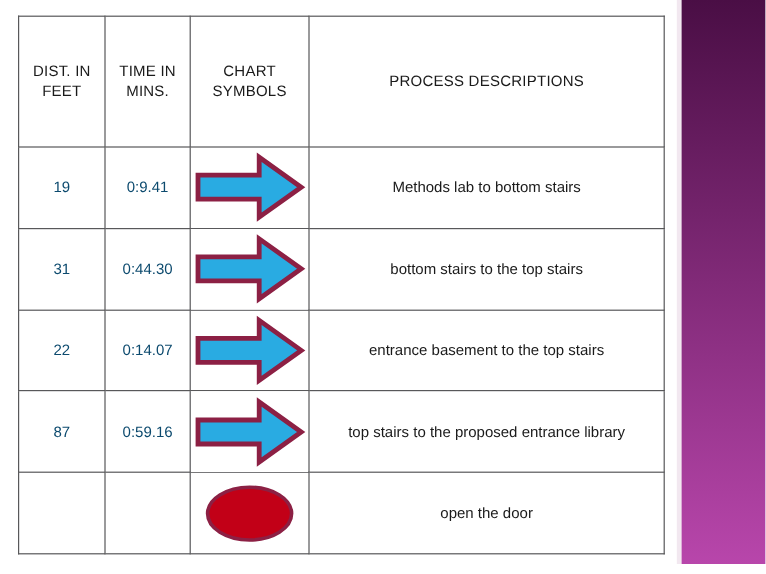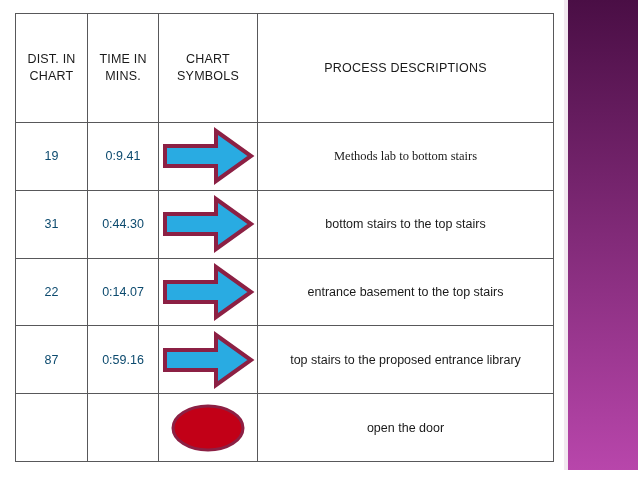--- a/index.html
+++ b/index.html
@@ -127,39 +127,39 @@
 
 <table id="process-chart-table">
   <colgroup>
     <col class="col-dist">
     <col class="col-time">
     <col class="col-sym">
     <col class="col-desc">
   </colgroup>
   <thead>
     <tr>
-      <th class="hdr-cell" style="border-color: rgb(88, 88, 90);">DIST. IN CHART</th>
+      <th class="hdr-cell" style="border-color: rgb(88, 88, 90);">DIST. IN FEET</th>
       <th class="hdr-cell" style="border-color: rgb(88, 88, 90);">TIME IN MINS.</th>
       <th class="hdr-cell" style="border-color: rgb(88, 88, 90);">CHART SYMBOLS</th>
       <th class="hdr-desc" style="border-color: rgb(88, 88, 90);">PROCESS DESCRIPTIONS</th>
     </tr>
   </thead>
   <tbody>
 
     <tr>
       <td class="cell-num" style="border-color: rgb(88, 88, 90);">19</td>
       <td class="cell-num" style="border-color: rgb(88, 88, 90);">0:9.41</td>
       <td class="cell-symbol" style="border-color: rgb(88, 88, 90);">
         <span class="symbol-wrap">
           <svg viewBox="0 0 92 56" xmlns="http://www.w3.org/2000/svg">
             <polygon points="3,18 54,18 54,3 89,28 54,53 54,38 3,38" fill="#29ABE2" stroke="#8C2044" stroke-width="4" stroke-linejoin="miter"></polygon>
           </svg>
         </span>
       </td>
-      <td class="cell-desc" style="border-color: rgb(88, 88, 90); font-family: Liberation Serif, serif;">Methods lab to bottom stairs</td>
+      <td class="cell-desc" style="border-color: rgb(88, 88, 90);">Methods lab to bottom stairs</td>
     </tr>
 
     <tr>
       <td class="cell-num" style="border-color: rgb(88, 88, 90);">31</td>
       <td class="cell-num" style="border-color: rgb(88, 88, 90);">0:44.30</td>
       <td class="cell-symbol" style="border-color: rgb(88, 88, 90);">
         <span class="symbol-wrap">
           <svg viewBox="0 0 92 56" xmlns="http://www.w3.org/2000/svg">
             <polygon points="3,18 54,18 54,3 89,28 54,53 54,38 3,38" fill="#29ABE2" stroke="#8C2044" stroke-width="4" stroke-linejoin="miter"></polygon>
           </svg>

